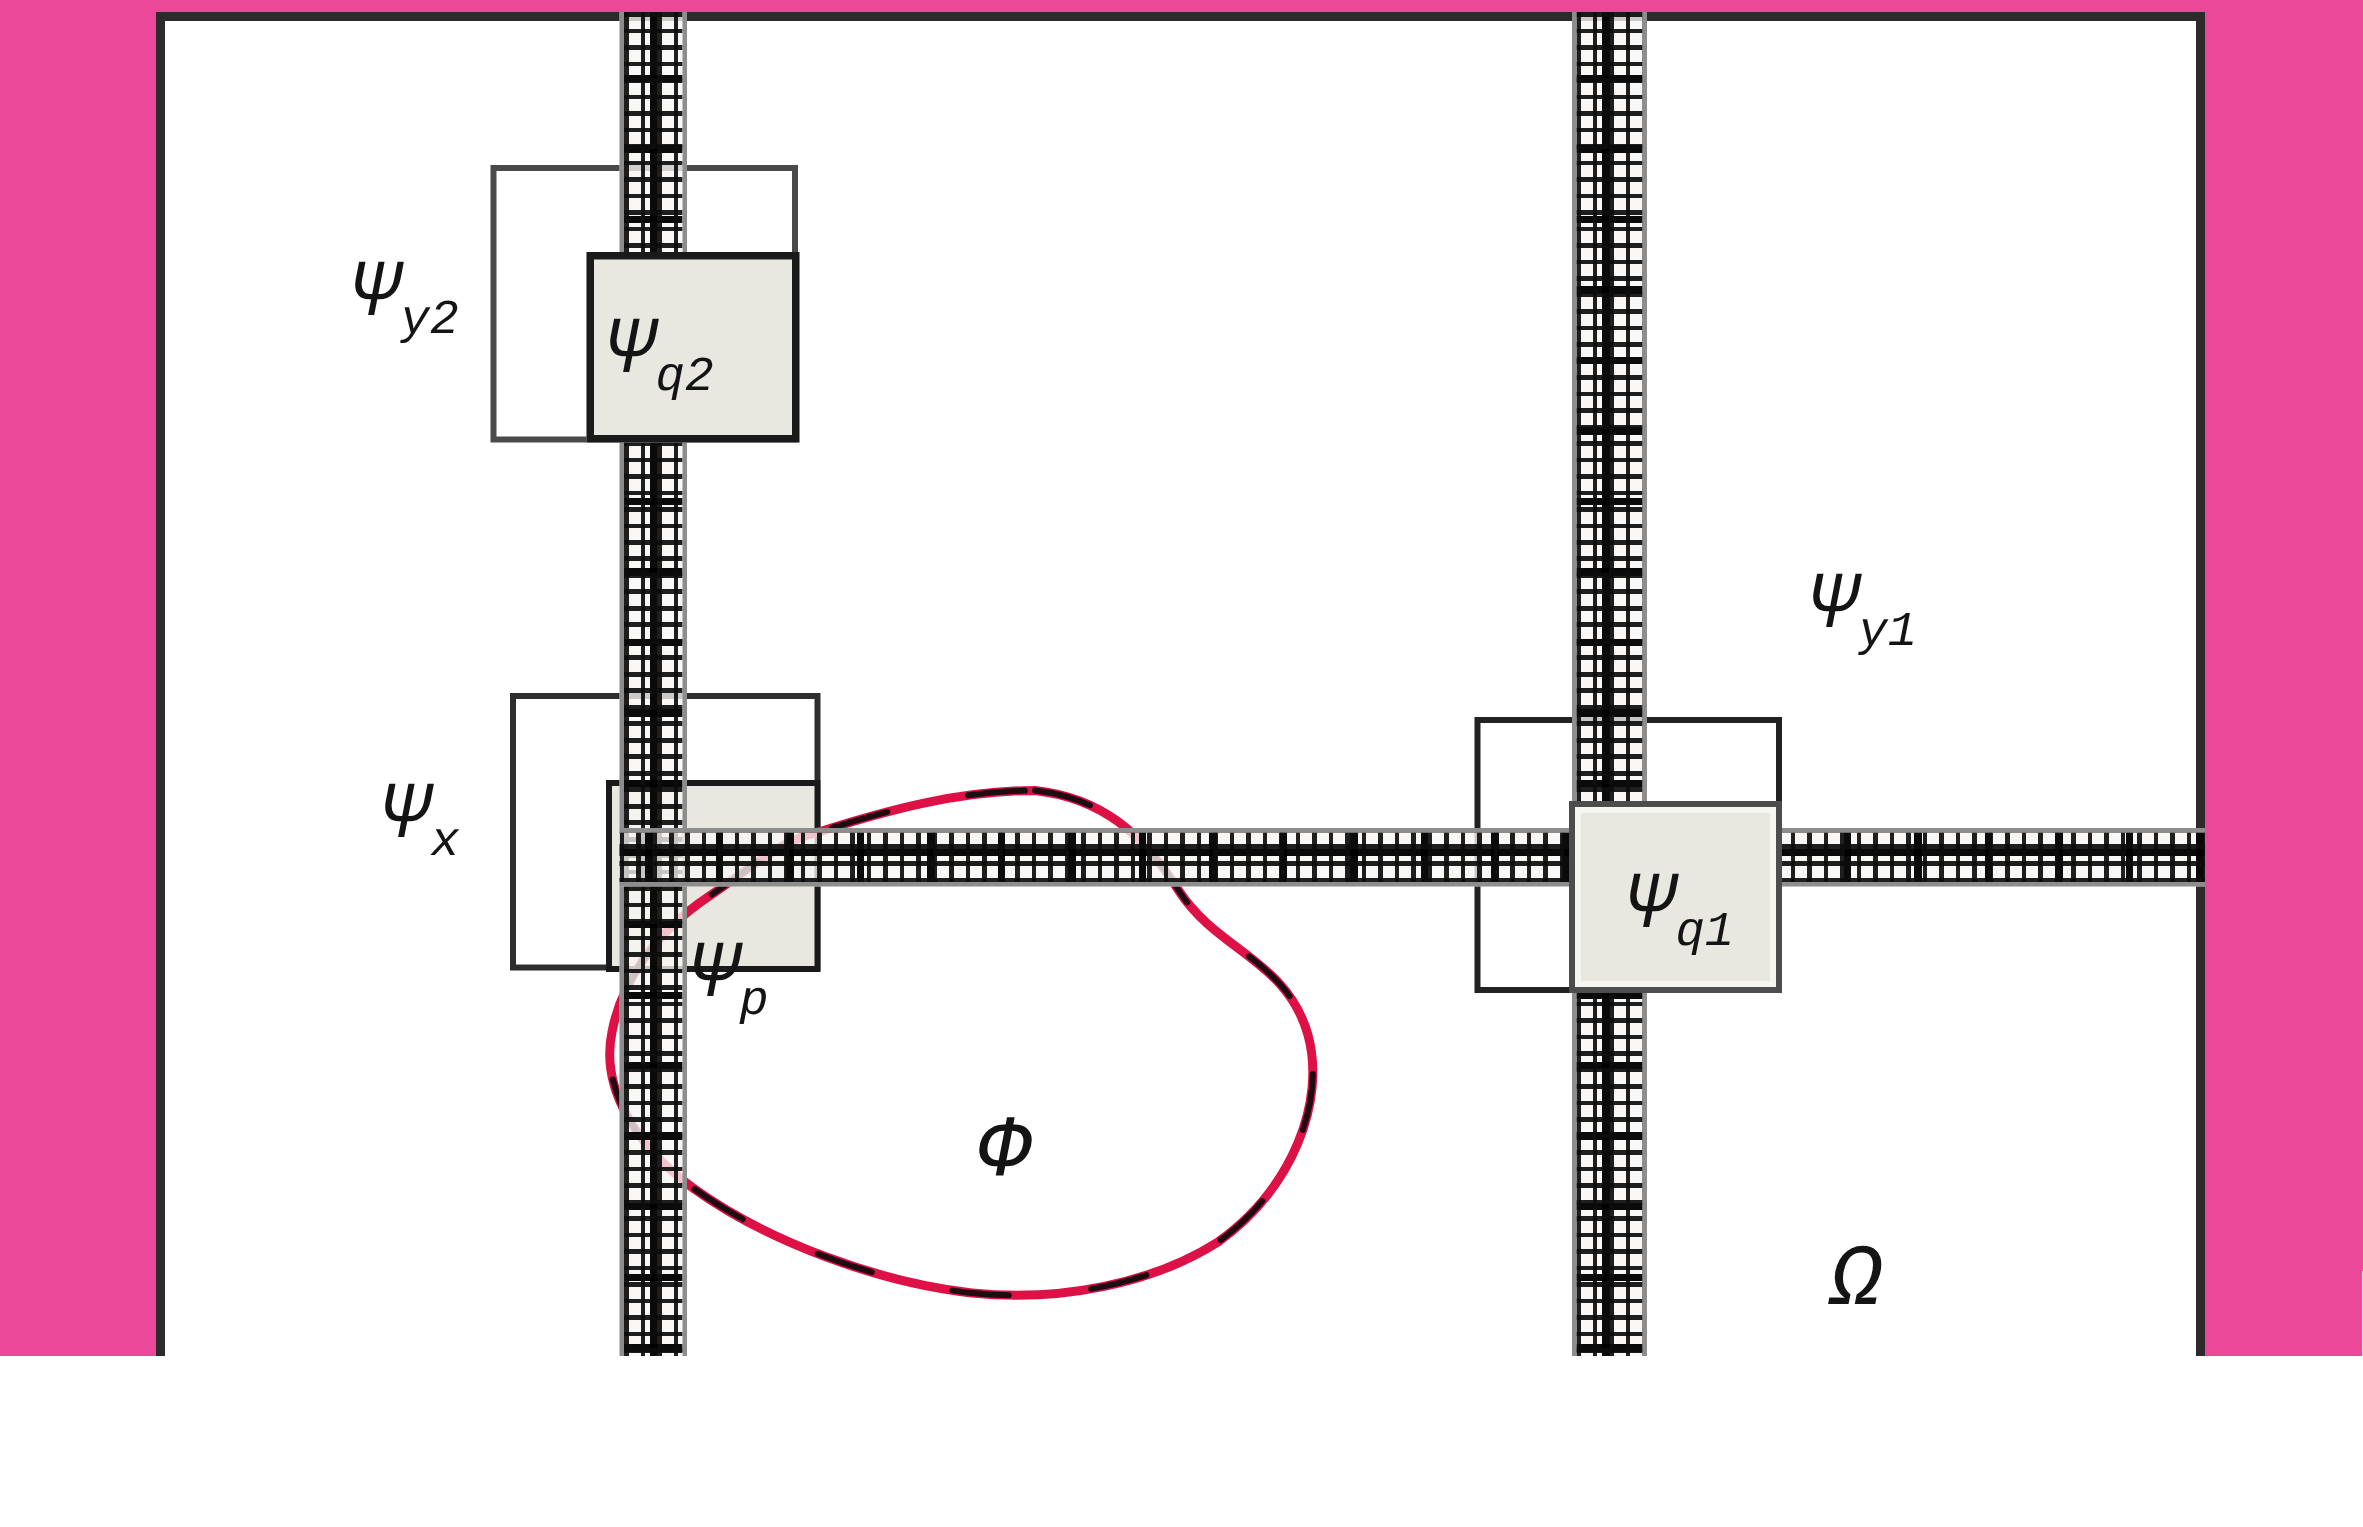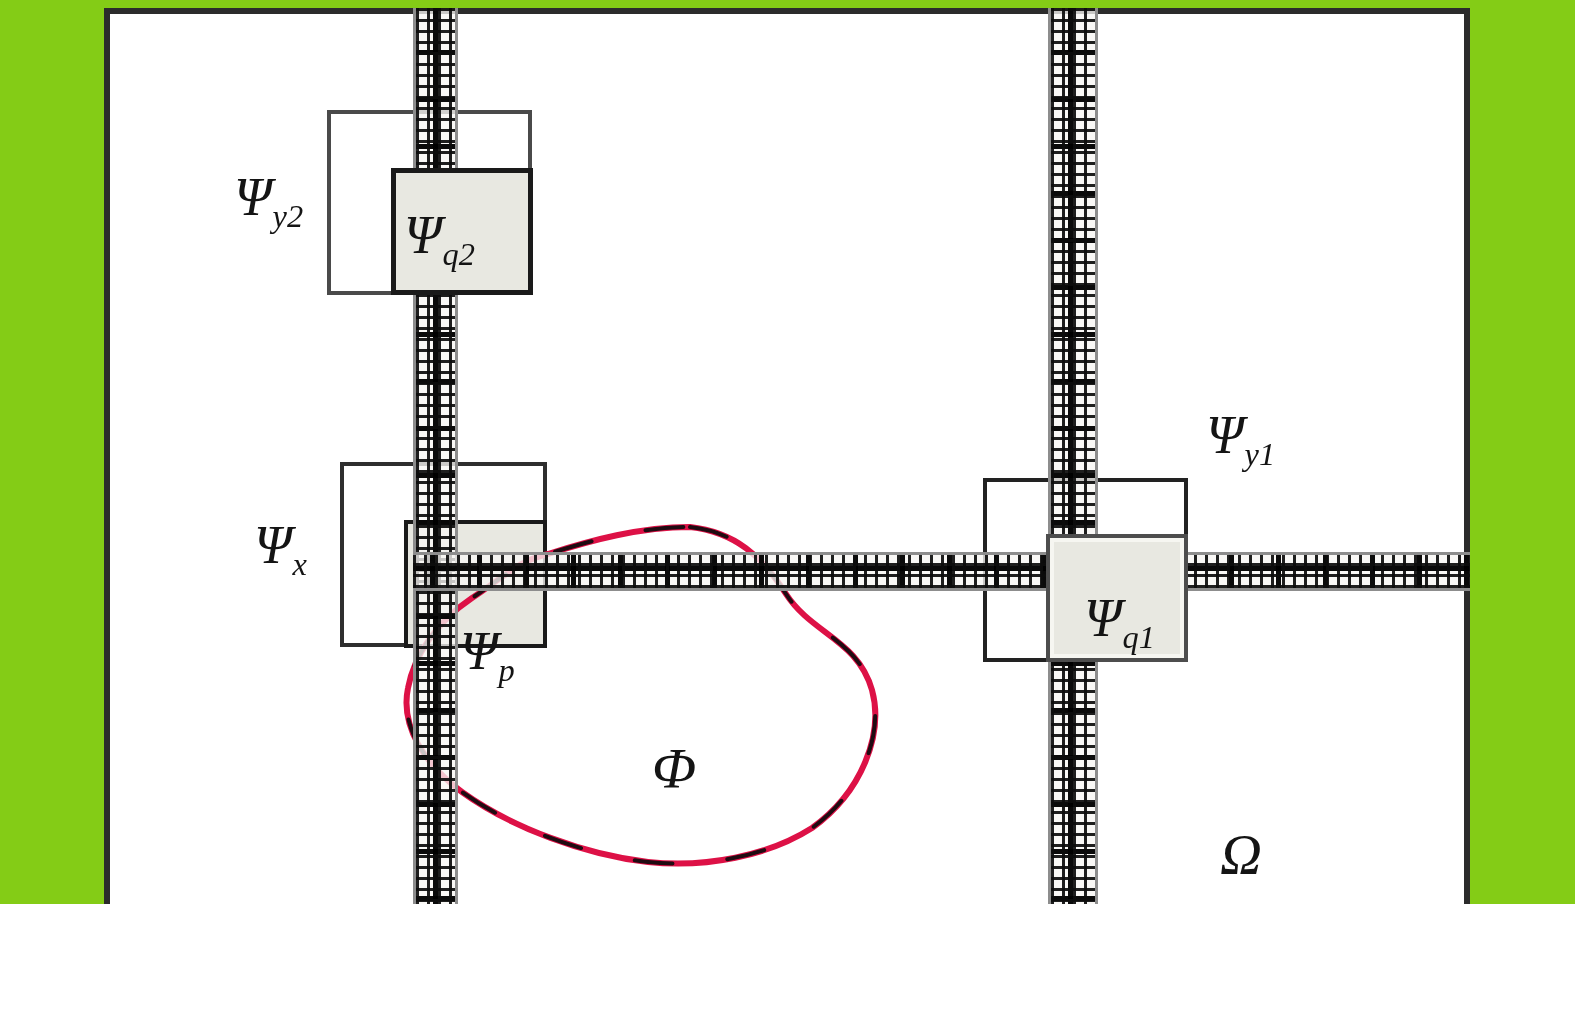--- a/index.html
+++ b/index.html
@@ -1,22 +1,22 @@
 <!DOCTYPE html>
 <html><head>
 <meta charset="utf-8">
 <style>
   html, body { margin: 0; padding: 0; background: #ffffff; }
   .stage {
     position: relative;
     width: 1575px;
     height: 904px;
-    background: #84cc16;
+    background: #ec4899;
     overflow: hidden;
-    font-family: Liberation Serif, serif;
+    font-family: Liberation Mono, monospace;
   }
   .stage * { box-sizing: border-box; }
 
   
   .domain-rect {
     position: absolute;
     left: 104px; top: 8px;
     width: 1366px; height: 1004px;
     border: 6px solid #2b2b2b;
     background: #ffffff;
@@ -61,22 +61,22 @@
     font-style: italic;
     font-size: 54px;
     line-height: 1;
     white-space: nowrap;
   }
   .lbl .sub { font-size: 0.6em; vertical-align: -0.38em; margin-left: 0.02em; }
   .lbl-psi-y2 { left: 234px;  top: 170px; }
   .lbl-psi-q2 { left: 404px;  top: 208px; }
   .lbl-psi-x  { left: 254px;  top: 518px; }
   .lbl-psi-p  { left: 460px;  top: 624px; }
-  .lbl-psi-y1 { left: 1206px; top: 408px; }
-  .lbl-psi-q1 { left: 1084px; top: 578px; margin-top: 13px; }
+  .lbl-psi-y1 { left: 1206px; top: 378px; }
+  .lbl-psi-q1 { left: 1084px; top: 578px; }
   .lbl-phi    { left: 652px;  top: 740px; font-size: 58px; }
   .lbl-omega  { left: 1220px; top: 826px; font-size: 58px; }
 </style>
 </head>
 <body>
 
 <div class="stage">
 
   <div class="domain-rect"></div>
 

